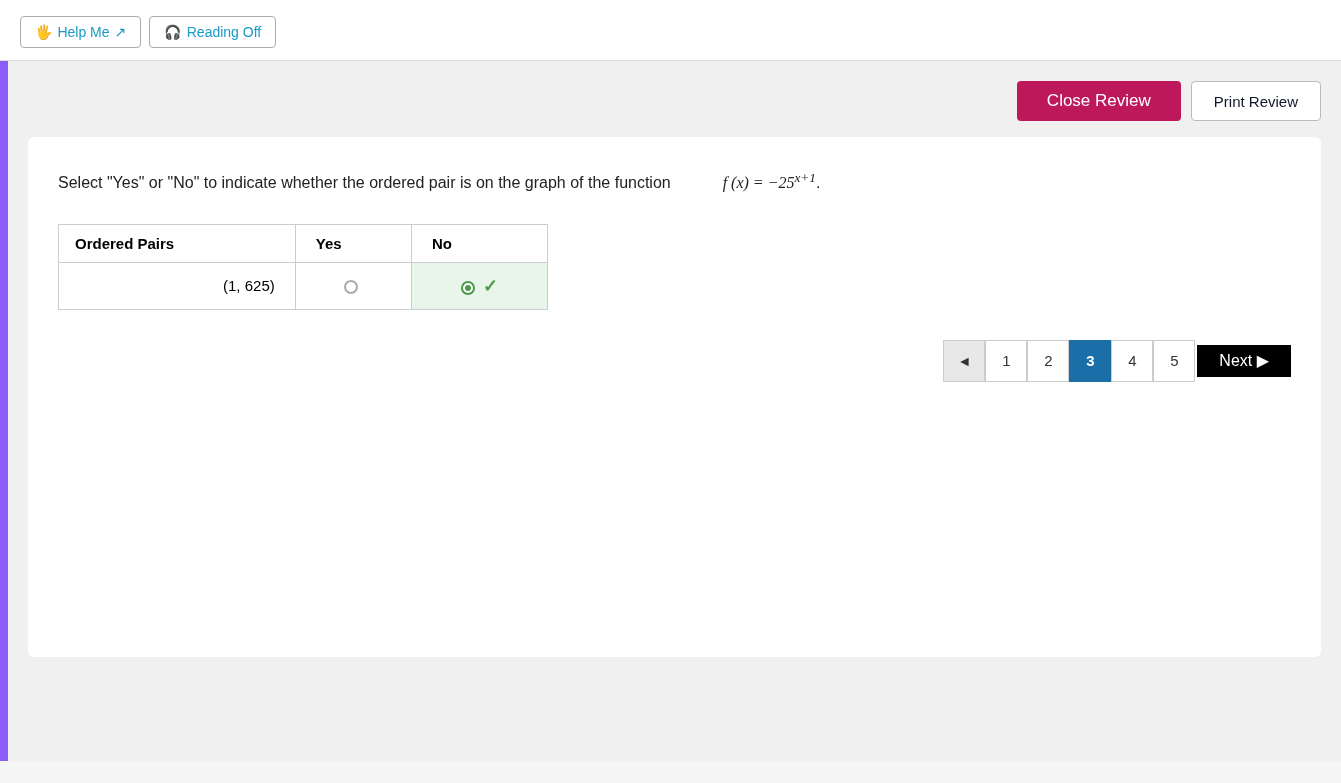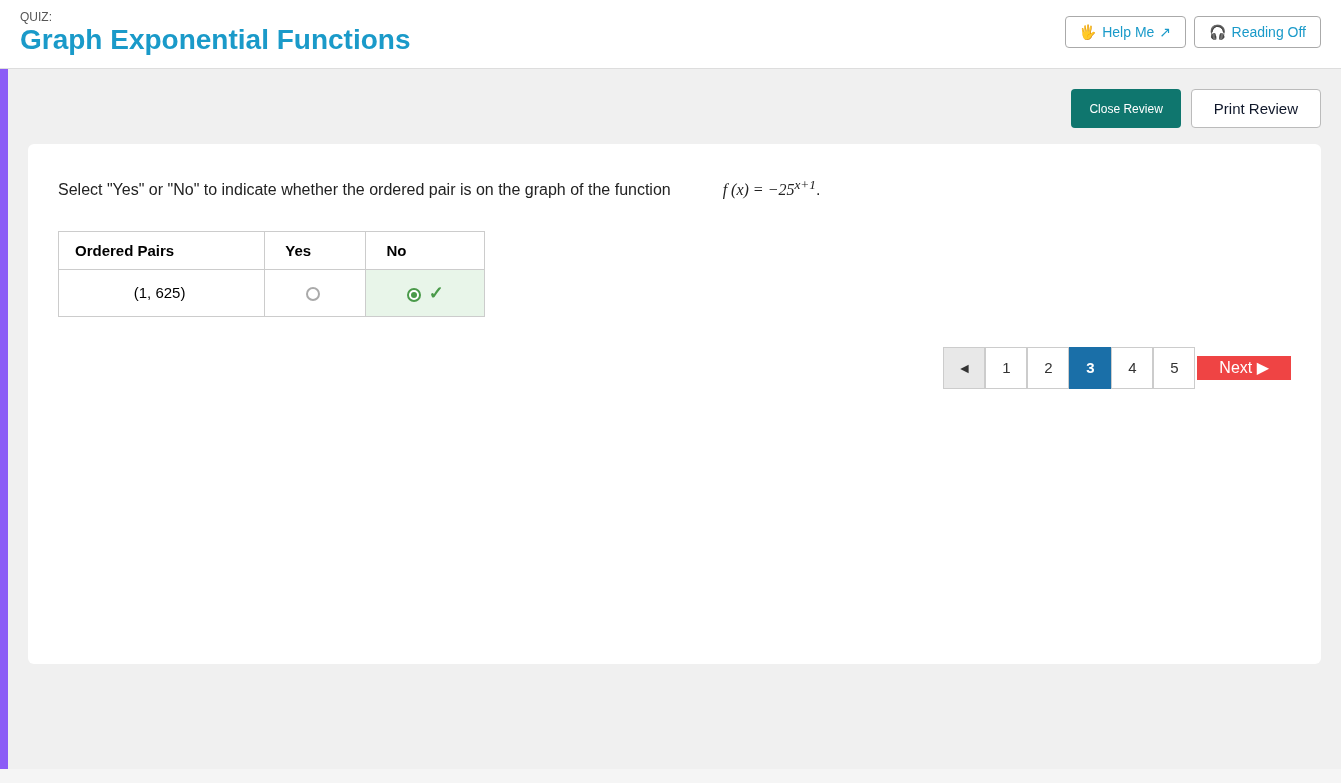--- a/index.html
+++ b/index.html
@@ -80,26 +80,26 @@
     }
 
     
     .review-toolbar {
       display: flex;
       justify-content: flex-end;
       gap: 10px;
       margin-bottom: 16px;
     }
     .btn-close-review {
-      background: #0f766e;
+      background: #be185d;
       color: #fff;
       border: none;
-      padding: 10px 18px;
+      padding: 10px 30px;
       border-radius: 4px;
-      font-size: 12px;
+      font-size: 17px;
       cursor: pointer;
     }
     .btn-print-review {
       background: #fff;
       color: #0f172a;
       border: 1px solid #bbb;
       padding: 10px 22px;
       border-radius: 4px;
       font-size: 15px;
       cursor: pointer;
@@ -115,42 +115,42 @@
     .question-text {
       font-size: 16px;
       color: #222;
       margin-bottom: 28px;
       line-height: 1.6;
     }
 
     
     .answer-table {
       border-collapse: collapse;
-      width: 427px;
+      width: 490px;
     }
     .answer-table th {
       border: 1px solid #ccc;
       padding: 10px 20px;
       font-weight: bold;
       text-align: left;
       background: #fff;
       font-size: 15px;
     }
     .answer-table th.col-pairs {
       text-align: left;
       padding-left: 16px;
     }
     .answer-table td {
       border: 1px solid #ccc;
       padding: 12px 20px;
       text-align: center;
       font-size: 15px;
     }
     .answer-table td.col-pair {
-      text-align: center;
+      text-align: right;
       padding-left: 16px;
       font-size: 15px;
       background: #fff;
     }
 
     
     .row-1 td.selected-no { background: #e8f5e9; }
     .row-2 td.selected-yes { background: #e8f5e9; }
     .row-3 td.selected-yes { background: #f9f9dc; }
     .row-3 td.selected-no { background: #fde8e8; }
@@ -219,49 +219,45 @@
       background: #1a6fa8;
       color: #fff;
       border-color: #1a6fa8;
       font-weight: bold;
     }
     .page-btn.arrow {
       background: #e8e8e8;
       font-size: 14px;
     }
     .btn-next {
-      background: #ef4444;
+      background: #000000;
       color: #fff;
       border: none;
       padding: 10px 22px;
       font-size: 16px;
       cursor: pointer;
       display: flex;
       align-items: center;
       gap: 6px;
       margin-left: 2px;
-      height: 24px;
+      height: 32px;
     }
 
     
     .math {
       font-style: italic;
       font-family: 'Times New Roman', Times, serif;
       margin-left: 43px;
     }
   </style>
 </head>
 <body>
 
 <div class="header">
   <div class="header-top">
-    <div>
-      <div class="header-quiz-label">QUIZ:</div>
-      <div class="header-title">Graph Exponential Functions</div>
-    </div>
     <div class="header-buttons">
       <button class="btn-help">
         <span>🖐</span>
         <span>Help Me</span>
         <span>↗</span>
       </button>
       <button class="btn-reading">
         <span>🎧</span>
         <span>Reading Off</span>
       </button>

